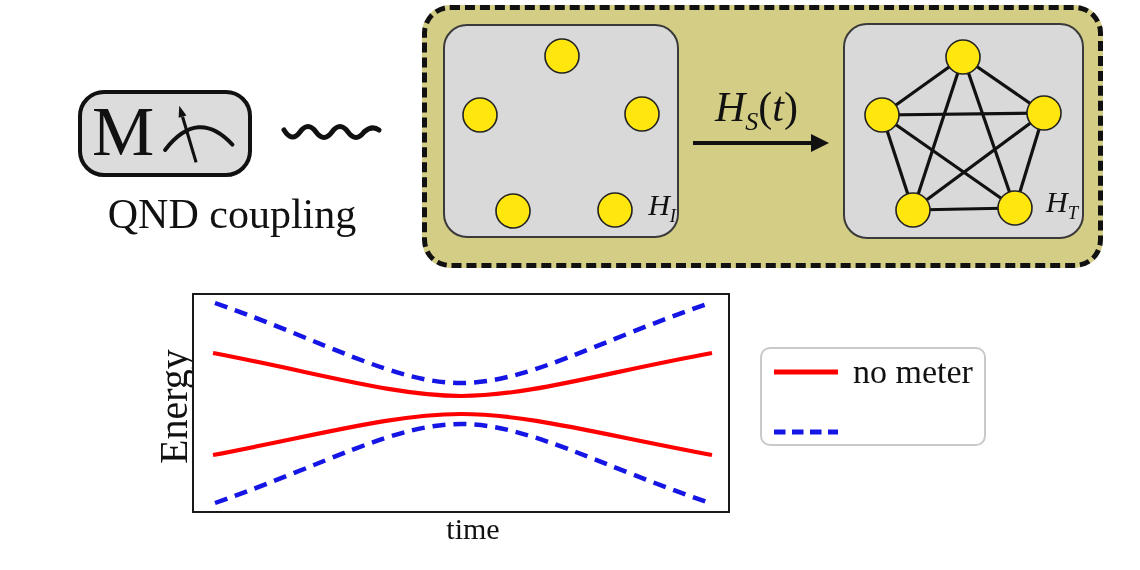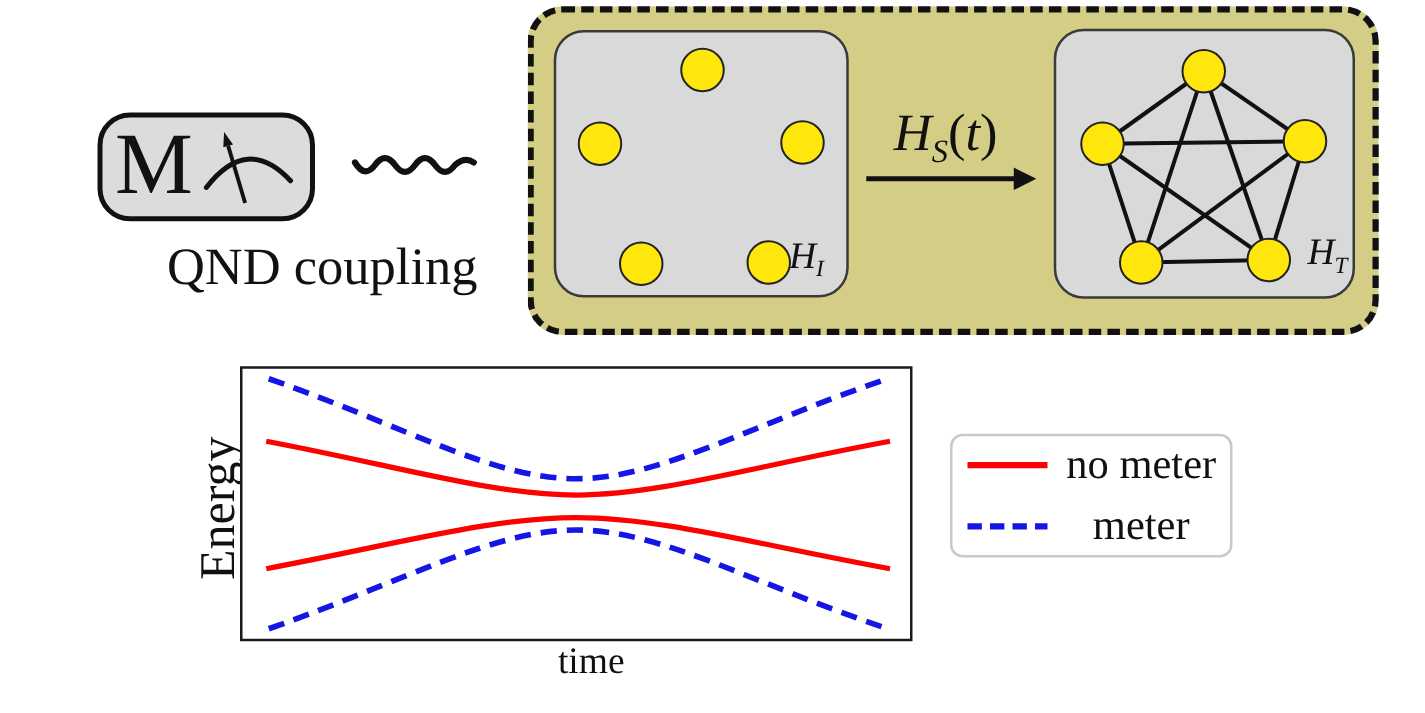--- a/index.html
+++ b/index.html
@@ -8,40 +8,40 @@
     font-family:"Liberation Serif","DejaVu Serif",serif;color:#111;overflow:hidden;
   }
   
   .meter-box{
     position:absolute;left:78px;top:90px;width:146px;height:79px;
     background:#dcdcdc;border:4px solid #111;border-radius:26px;
     display:flex;align-items:center;padding:0 10px;gap:4px;
   }
   .meter-m{font-size:70px;line-height:1;margin-top:-4px;}
   .qnd-caption{
-    position:absolute;left:82px;top:190px;width:300px;text-align:right;
+    position:absolute;left:82px;top:190px;width:300px;text-align:center;
     font-size:42px;white-space:nowrap;
   }
   
   .squiggle{position:absolute;left:281px;top:119px;}
   
   .protocol-box{
     position:absolute;left:422px;top:5px;width:671px;height:253px;
     background:#d4cd85;border:5px dashed #111;border-radius:28px;
   }
   .graph-box{
     position:absolute;background:#d9d9d9;border:2px solid #3a3a3a;border-radius:24px;
   }
   .graph-box.initial{left:16px;top:14px;width:232px;height:210px;}
   .graph-box.target{left:416px;top:13px;width:237px;height:212px;}
   .graph-box svg{position:absolute;left:0;top:0;}
   .hlabel{
     position:absolute;font-size:30px;line-height:1;white-space:nowrap;
   }
-  .hlabel.hi{right:18px;bottom:16px;}
+  .hlabel.hi{right:1px;bottom:16px;}
   .hlabel.ht{right:4px;bottom:20px;}
   .math{font-style:italic;}
   sub{font-size:0.62em;line-height:0;}
   .hs-label{
     position:absolute;left:288px;top:76px;font-size:42px;line-height:1;white-space:nowrap;
   }
   .evo-arrow{position:absolute;left:264px;top:118px;}
   
   .plot-box{
     position:absolute;left:192px;top:293px;width:534px;height:216px;
@@ -142,17 +142,16 @@
     <div class="legend-row">
       <svg width="68" height="12" viewBox="0 0 68 12">
         <line x1="2" y1="6" x2="66" y2="6" stroke="#ff0000" stroke-width="5"></line>
       </svg>
       <span class="legend-label">no meter</span>
     </div>
     <div class="legend-row">
       <svg width="68" height="12" viewBox="0 0 68 12">
         <line x1="2" y1="6" x2="66" y2="6" stroke="#1515e5" stroke-width="5" stroke-dasharray="11.5 6.5"></line>
       </svg>
-      <span class="legend-label">meter</span>
     </div>
   </div>
 
 </div>
 
 </body></html>

